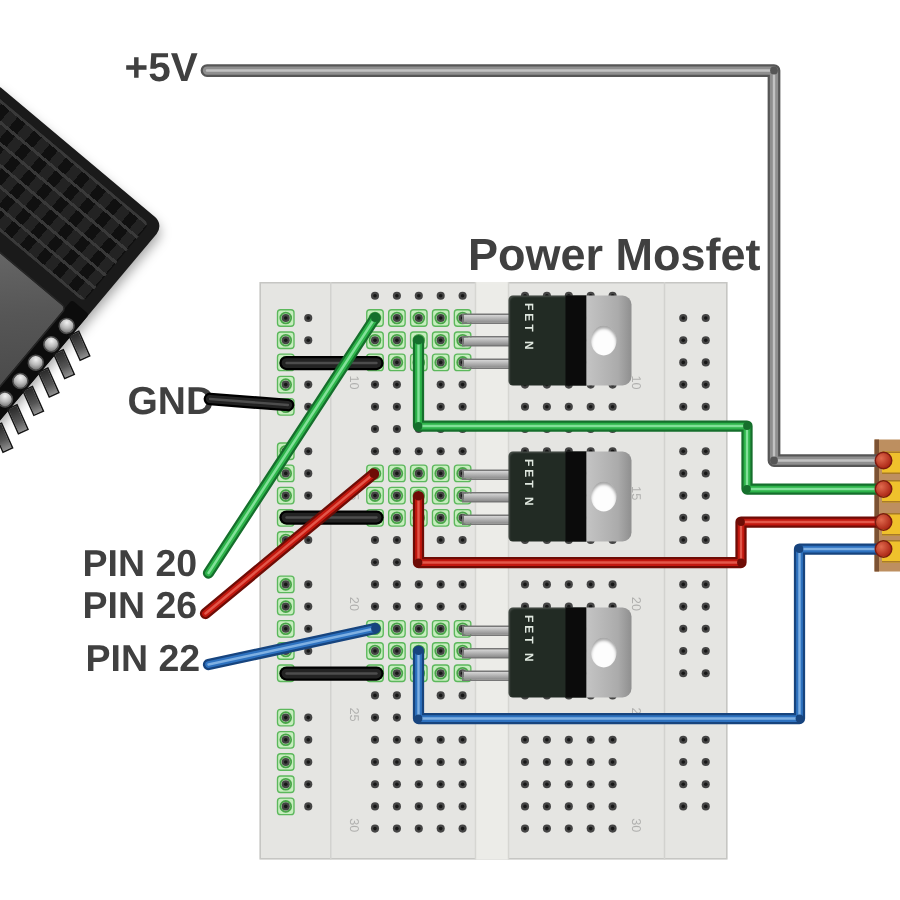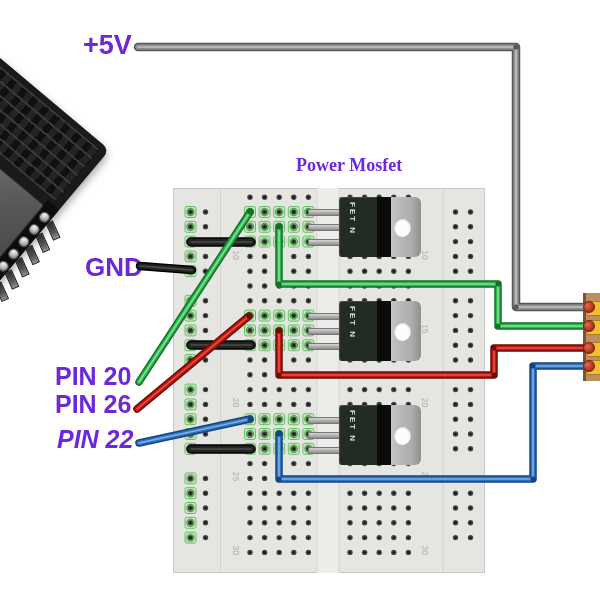--- a/index.html
+++ b/index.html
@@ -1,27 +1,27 @@
 <!DOCTYPE html>
 <html><head>
 <meta charset="utf-8">
 <style>
   html,body{margin:0;padding:0;background:#fff;}
   body{width:600px;height:600px;overflow:hidden;position:relative;
        font-family:"Liberation Sans","DejaVu Sans",sans-serif;}
 
   
-  .lbl{position:absolute;font-weight:bold;color:#6d28d9;white-space:nowrap;line-height:1;}
+  .lbl{position:absolute;font-weight:bold;color:#404040;white-space:nowrap;line-height:1;}
   .lbl-5v   {left:83px;  top:32px;  font-size:27px;}
   .lbl-gnd  {left:85px;  top:254px; font-size:26px;}
-  .lbl-title{left:296px; top:156px; font-size:18px;font-family:Liberation Serif, serif;}
+  .lbl-title{left:312px; top:156px; font-size:30px;}
   .lbl-pin  {font-size:25px;}
   .lbl-p23{left:55px;top:364px;}
   .lbl-p21{left:55px;top:392px;}
-  .lbl-p22{left:57px;top:427px;font-style:italic;}
+  .lbl-p22{left:57px;top:427px;}
 
   
   .esp-board{position:absolute;left:-129px;top:63px;width:150px;height:330px;
     transform:rotate(40deg);background:#1a1a1a;border-radius:8px;
     box-shadow:3px 3px 8px rgba(0,0,0,.35);z-index:2;}
   .esp-antenna{position:absolute;left:8px;top:6px;right:8px;height:68px;border-radius:4px;
     background:
       repeating-linear-gradient(0deg,rgba(60,60,60,.9) 0 2px,transparent 2px 11px),
       repeating-linear-gradient(90deg,#232323 0 7px,#101010 7px 14px);}
   .esp-shield{position:absolute;left:16px;top:84px;width:118px;height:150px;

